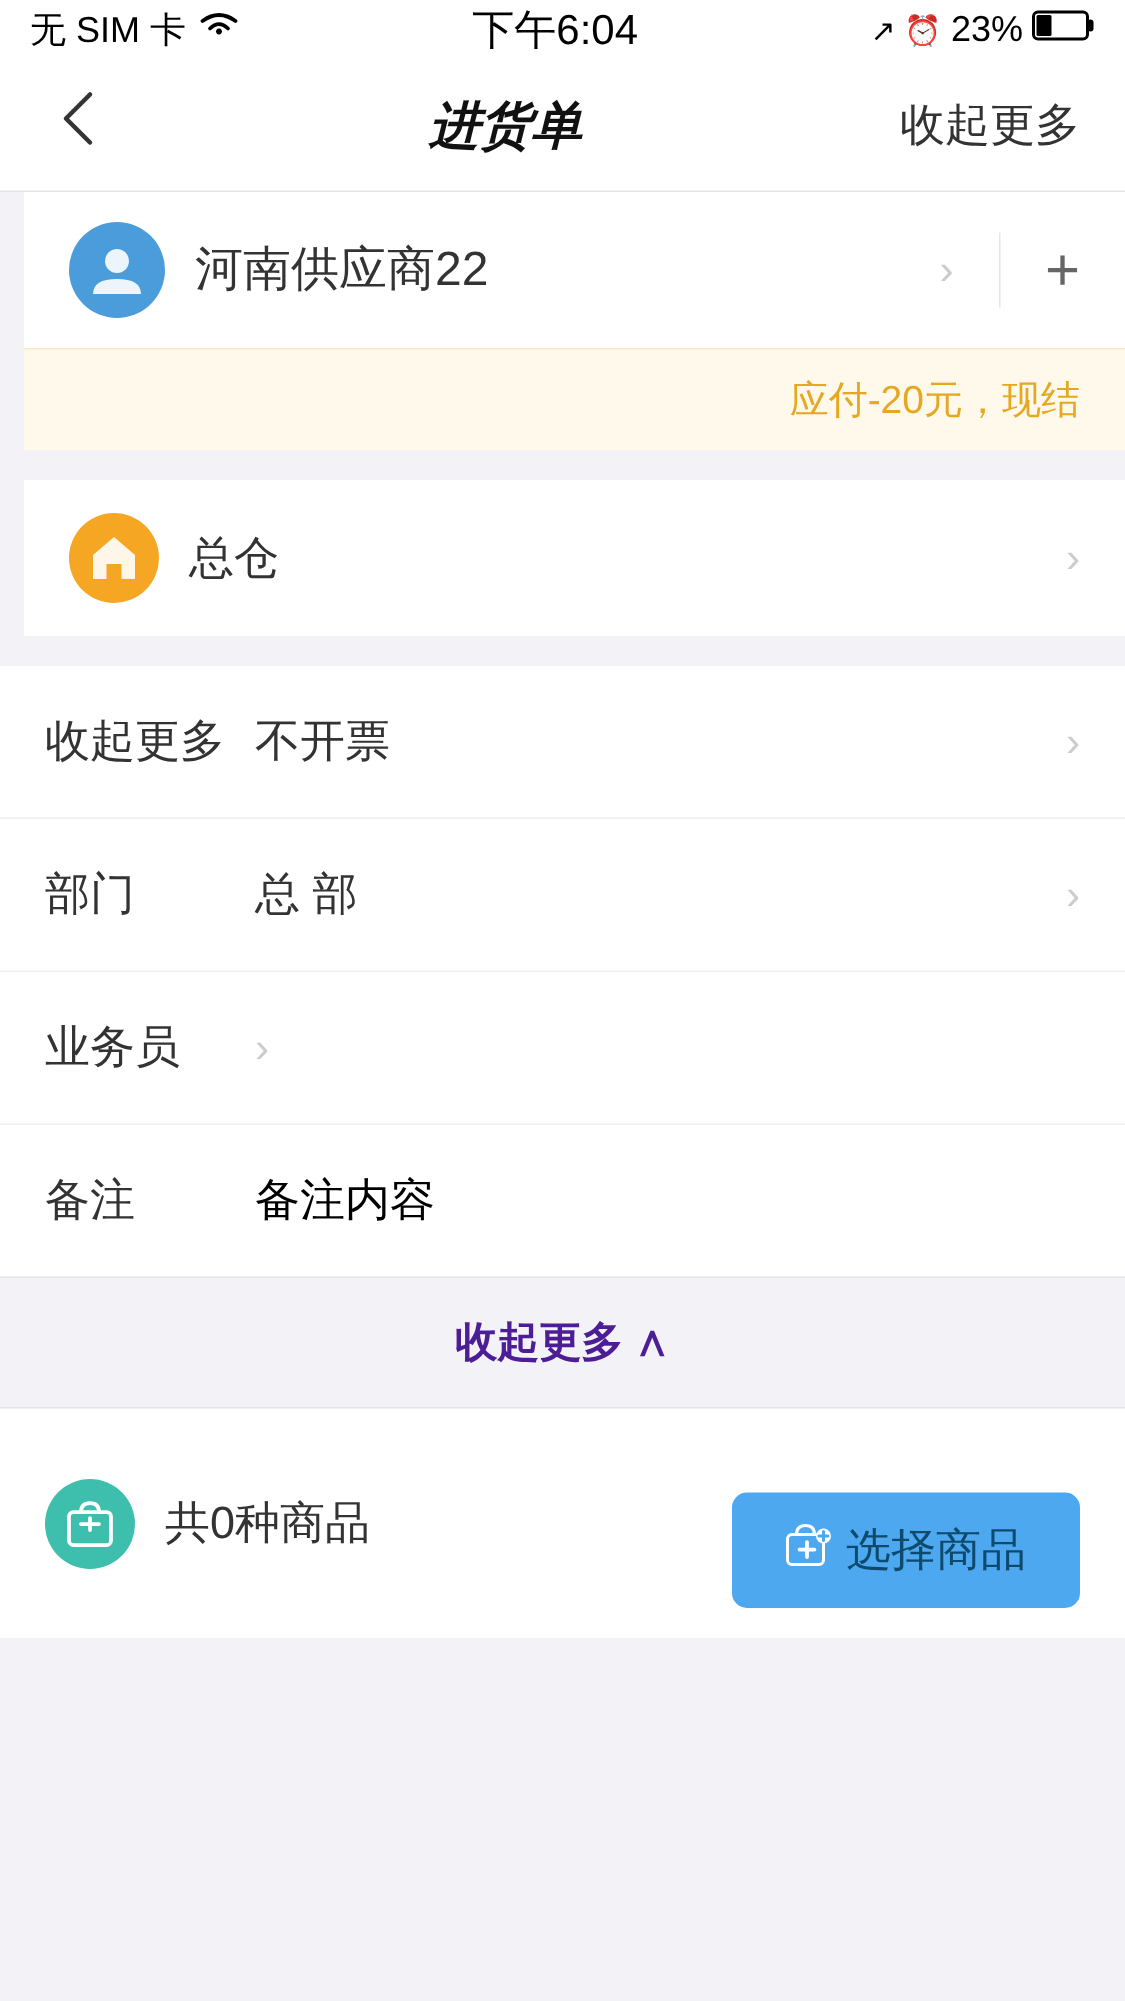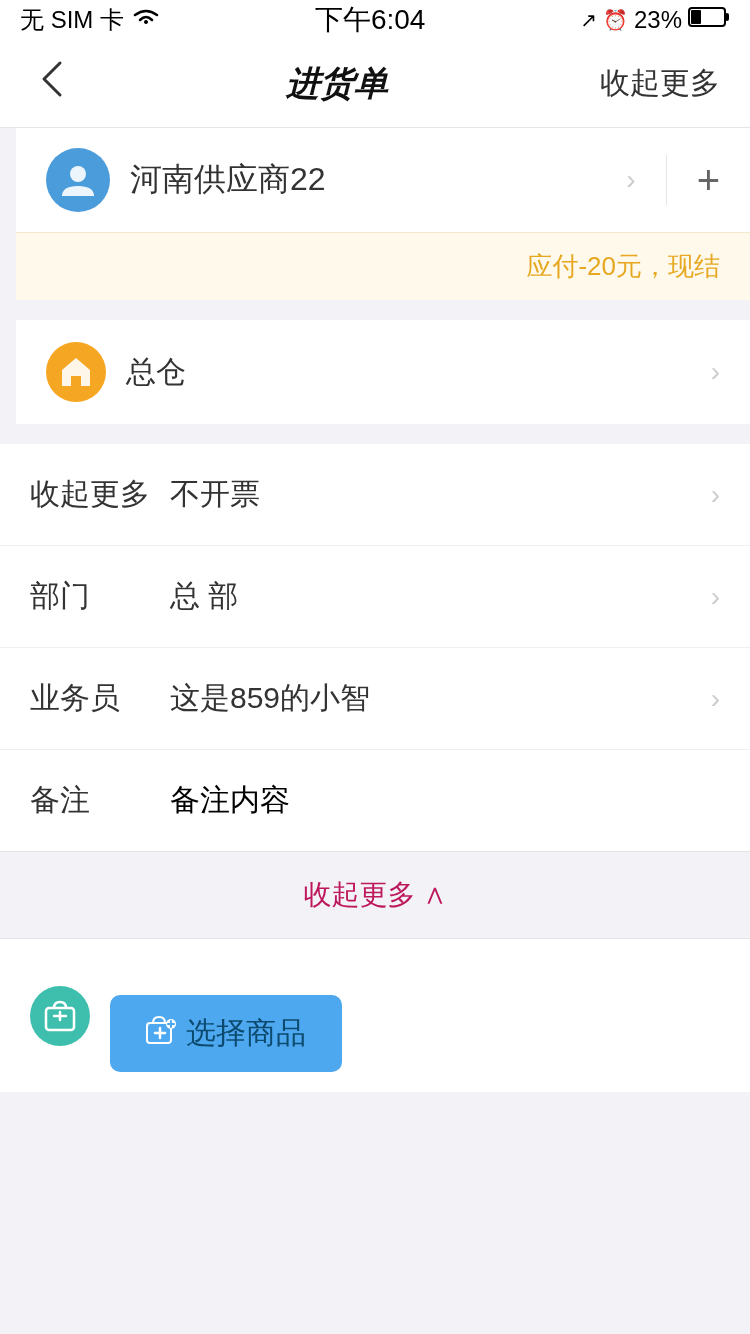--- a/index.html
+++ b/index.html
@@ -185,22 +185,23 @@
       font-size: 30px;
       color: #000000;
     }
 
     
     .collapse-row {
       background: #f2f2f7;
       padding: 24px 46px;
       text-align: center;
       font-size: 28px;
-      color: #be185d;
+      color: #4c1d95;
       border-top: 1px solid #e5e5e5;
+      font-weight: bold;
     }
 
     
     .bottom-bar {
       background: #fff;
       display: flex;
       align-items: center;
       padding: 20px 30px;
       border-top: 1px solid #e5e5e5;
       margin-top: 0;
@@ -325,21 +326,20 @@
         <span>部门</span>
       </div>
       <div class="form-value">总 部</div>
       <div class="row-chevron">›</div>
     </div>
 
     <div class="form-row">
       <div class="form-label">
         <span>业务员</span>
       </div>
-      <div class="form-value">这是859的小智</div>
       <div class="row-chevron">›</div>
     </div>
 
     <div class="form-row">
       <div class="form-label">
         <span>备注</span>
       </div>
       <div class="form-placeholder">备注内容</div>
     </div>
 
@@ -350,20 +350,21 @@
   </div>
 
   <div class="bottom-bar">
     <div class="product-count-icon">
       <svg viewBox="0 0 36 36" fill="none">
         <rect x="4" y="10" width="28" height="22" rx="3" fill="none" stroke="#fff" stroke-width="2.5"></rect>
         <path d="M12 10 Q12 4 18 4 Q24 4 24 10" fill="none" stroke="#fff" stroke-width="2.5"></path>
         <path d="M12 18 L24 18 M18 14 L18 22" stroke="#fff" stroke-width="2.5" stroke-linecap="round"></path>
       </svg>
     </div>
+    <div class="product-count-text">共0种商品</div>
     <button class="select-product-btn">
       <span>
         <svg width="30" height="28" viewBox="0 0 30 28" fill="none">
           <rect x="1" y="7" width="24" height="20" rx="3" stroke="#fff" stroke-width="2"></rect>
           <path d="M7 7 Q7 1 13 1 Q19 1 19 7" stroke="#fff" stroke-width="2" fill="none"></path>
           <path d="M14 12 L14 22 M9 17 L19 17" stroke="#fff" stroke-width="2.5" stroke-linecap="round"></path>
           <circle cx="25" cy="8" r="5" fill="#fff"></circle>
           <path d="M22 8 L28 8 M25 5 L25 11" stroke="#4da8f0" stroke-width="2" stroke-linecap="round"></path>
         </svg>
       </span>

